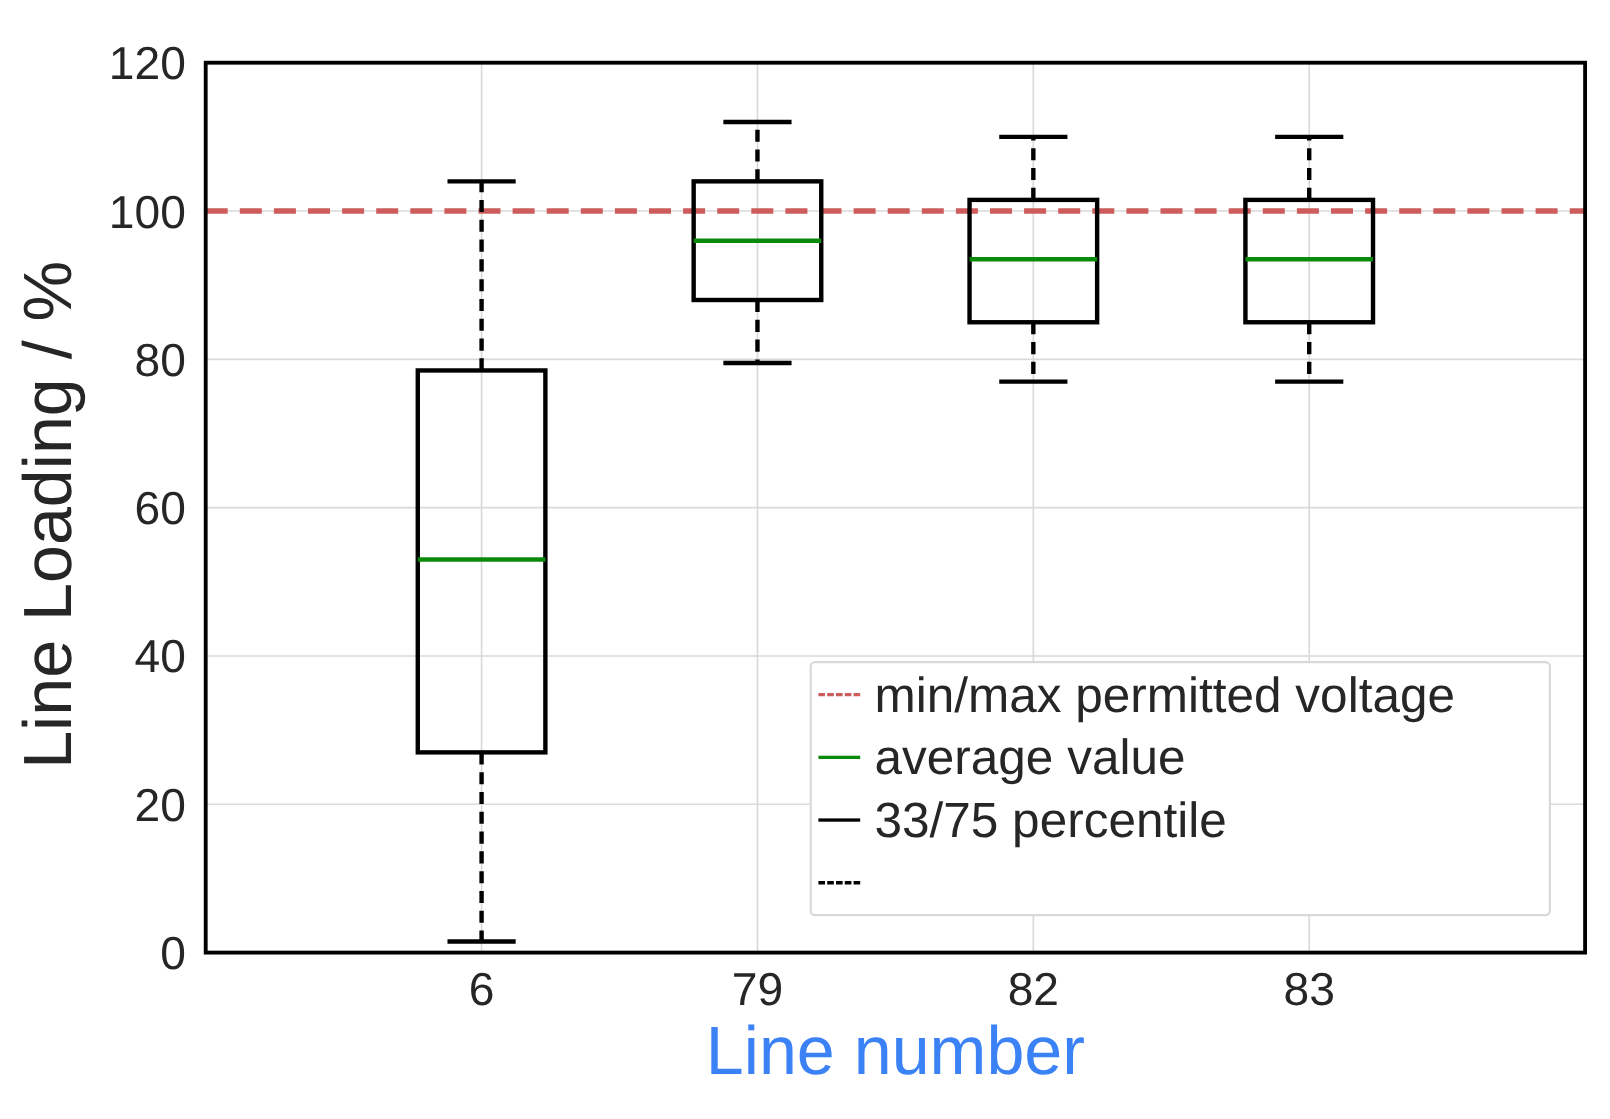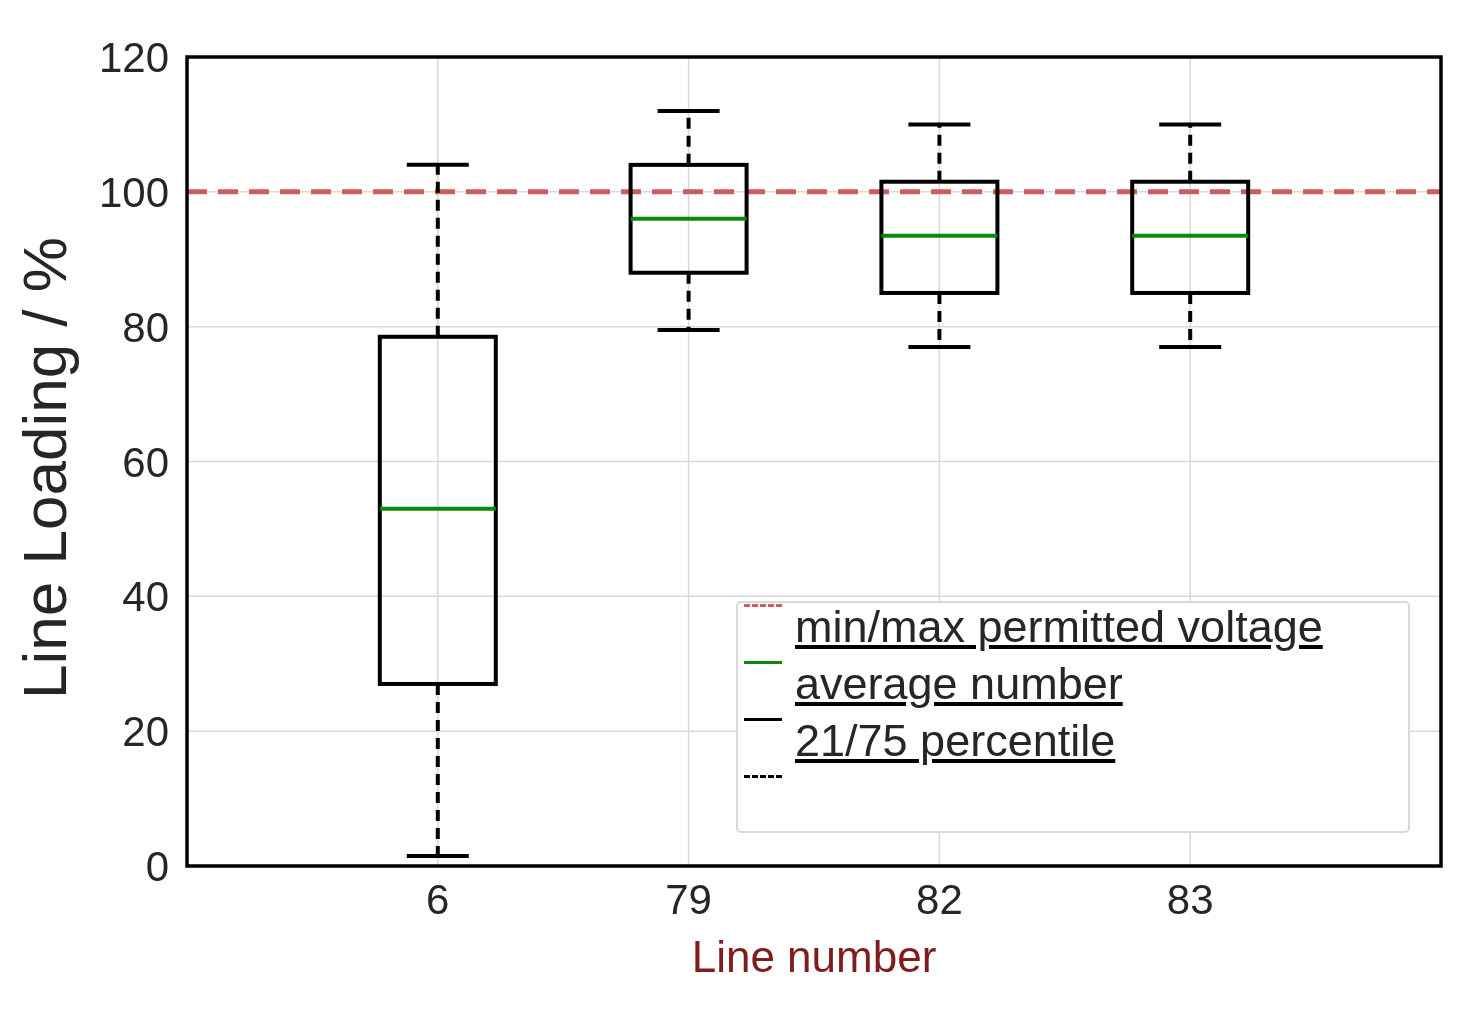--- a/index.html
+++ b/index.html
@@ -7,30 +7,30 @@
   .figure{position:relative;width:1464px;height:1017px;background:#ffffff;}
   #chart-svg{position:absolute;left:0;top:0;}
   .ylabel{
     position:absolute;left:44px;top:468px;
     transform:translate(-50%,-50%) rotate(-90deg);
     font-size:62px;color:#262626;white-space:nowrap;
   }
   .xlabel{
     position:absolute;left:814px;top:920px;
     transform:translateX(-50%);
-    font-size:44px;color:#7f1d1d;white-space:nowrap;margin-top:12px;
+    font-size:62px;color:#3b82f6;white-space:nowrap;
   }
   .legend{
     position:absolute;left:736px;top:601px;width:674px;height:232px;
     box-sizing:border-box;background:#ffffff;
     border:2px solid #d9d9d9;border-radius:5px;
     display:flex;flex-direction:column;justify-content:space-around;
     padding-left:6px;
   }
-  .lg-row{display:flex;align-items:flex-start;height:56px;text-decoration:underline;}
+  .lg-row{display:flex;align-items:center;height:56px;}
   .lg-sw{width:38px;height:0;margin-right:13px;flex:none;}
   .lg-lb{font-size:45px;color:#262626;white-space:nowrap;line-height:1;}
   svg text{font-family:"Liberation Sans",sans-serif;}
 </style>
 </head>
 <body>
 
 <div class="figure">
   <div class="ylabel">Line Loading / %</div>
   <svg id="chart-svg" width="1464" height="1017">
@@ -90,23 +90,23 @@
       <text x="1190.2" y="914" text-anchor="middle" font-size="42" fill="#262626">83</text>
     </svg>
   <div class="xlabel">Line number</div>
   <div class="legend" id="legend">
       <div class="lg-row">
         <span class="lg-sw" style="border-top: 3px dashed rgb(205, 92, 92);"></span>
         <span class="lg-lb">min/max permitted voltage</span>
       </div>
       <div class="lg-row">
         <span class="lg-sw" style="border-top: 3px solid rgb(10, 138, 10);"></span>
-        <span class="lg-lb">average number</span>
+        <span class="lg-lb">average value</span>
       </div>
       <div class="lg-row">
         <span class="lg-sw" style="border-top: 3px solid rgb(0, 0, 0);"></span>
-        <span class="lg-lb">21/75 percentile</span>
+        <span class="lg-lb">33/75 percentile</span>
       </div>
       <div class="lg-row">
         <span class="lg-sw" style="border-top: 3px dashed rgb(0, 0, 0);"></span>
       </div>
     </div>
 </div>
 
 </body></html>

